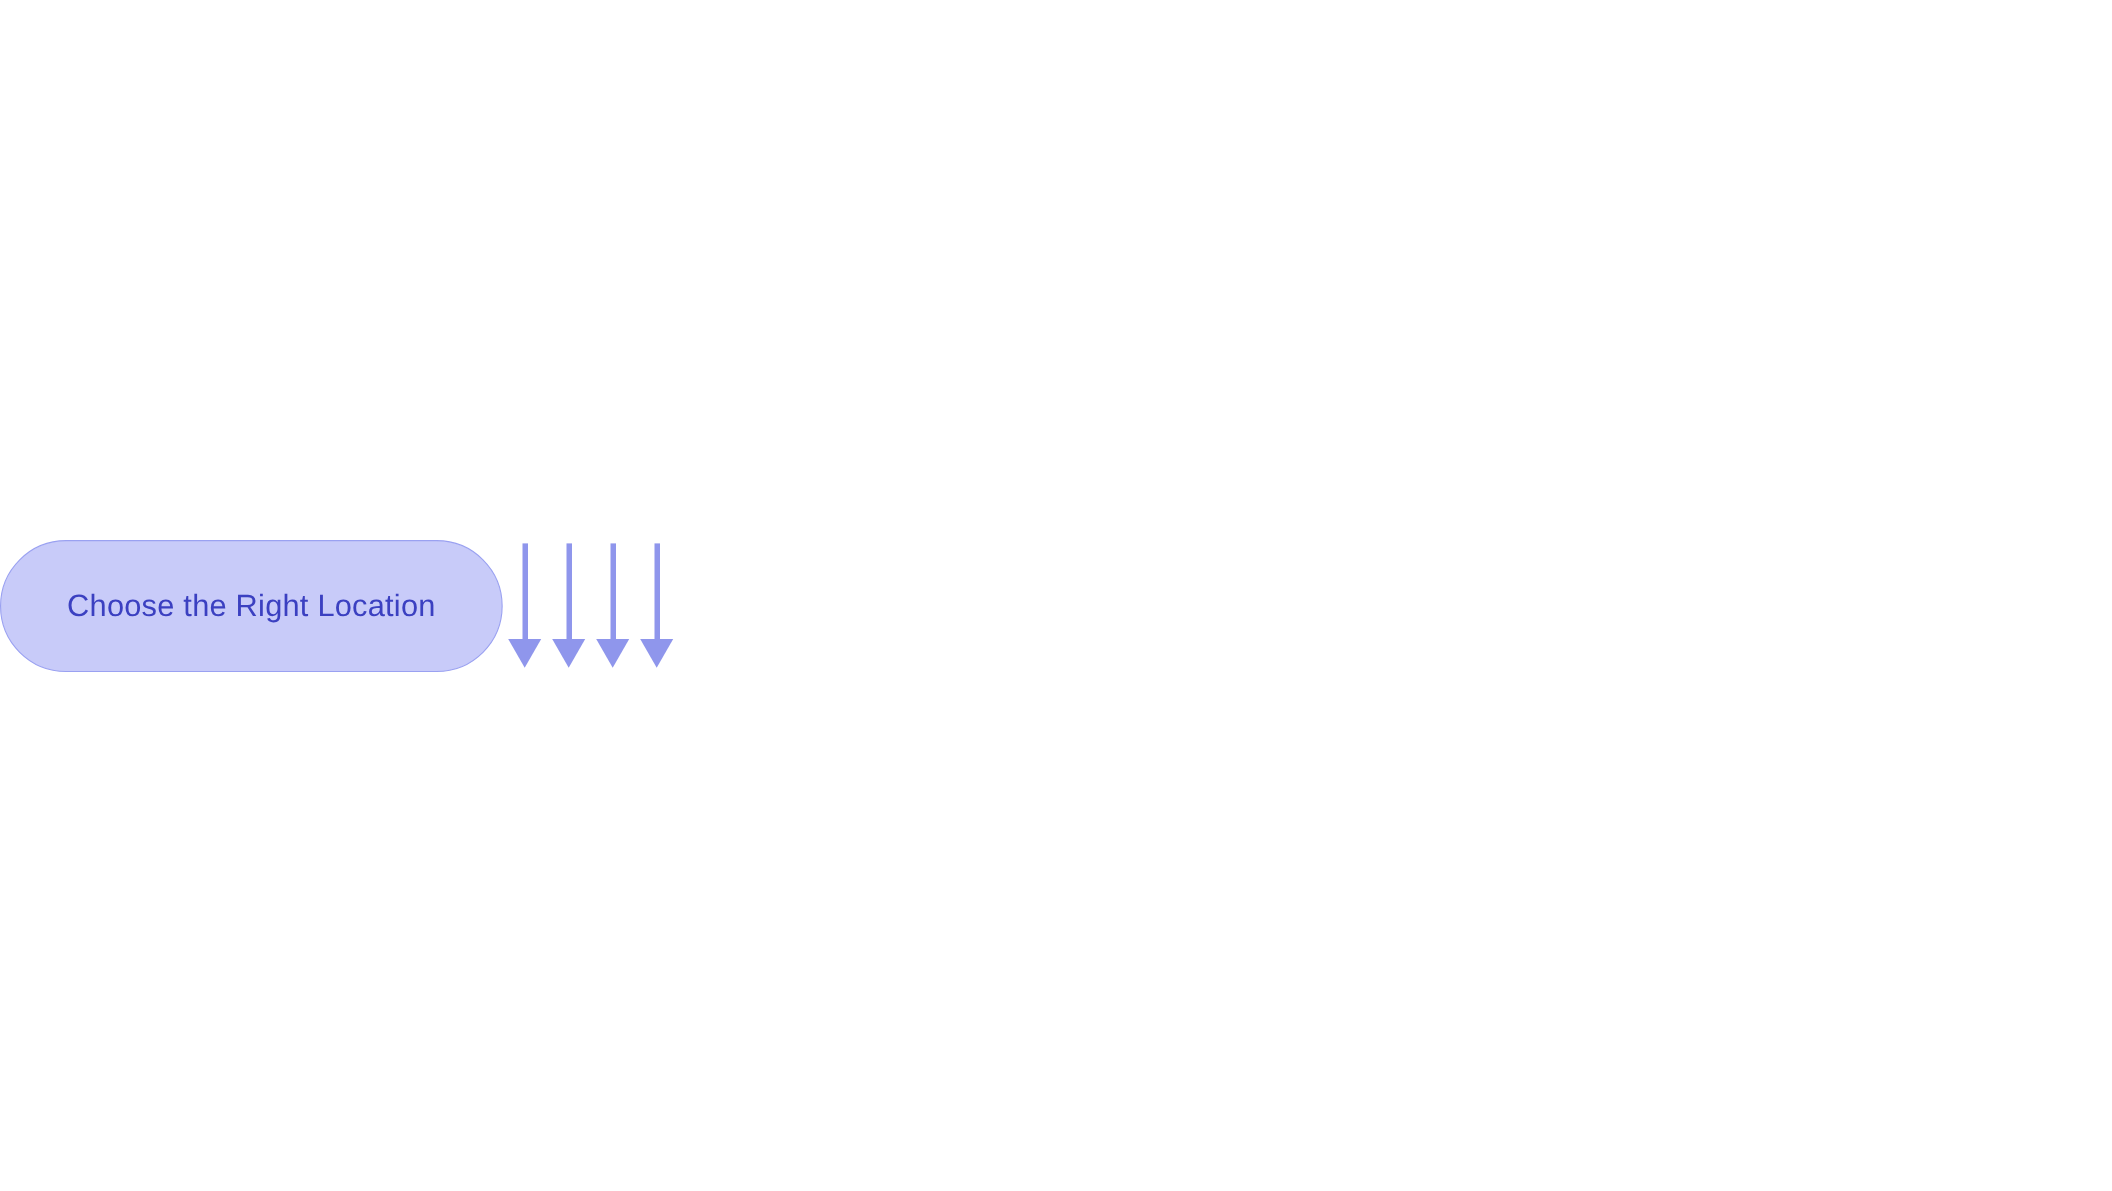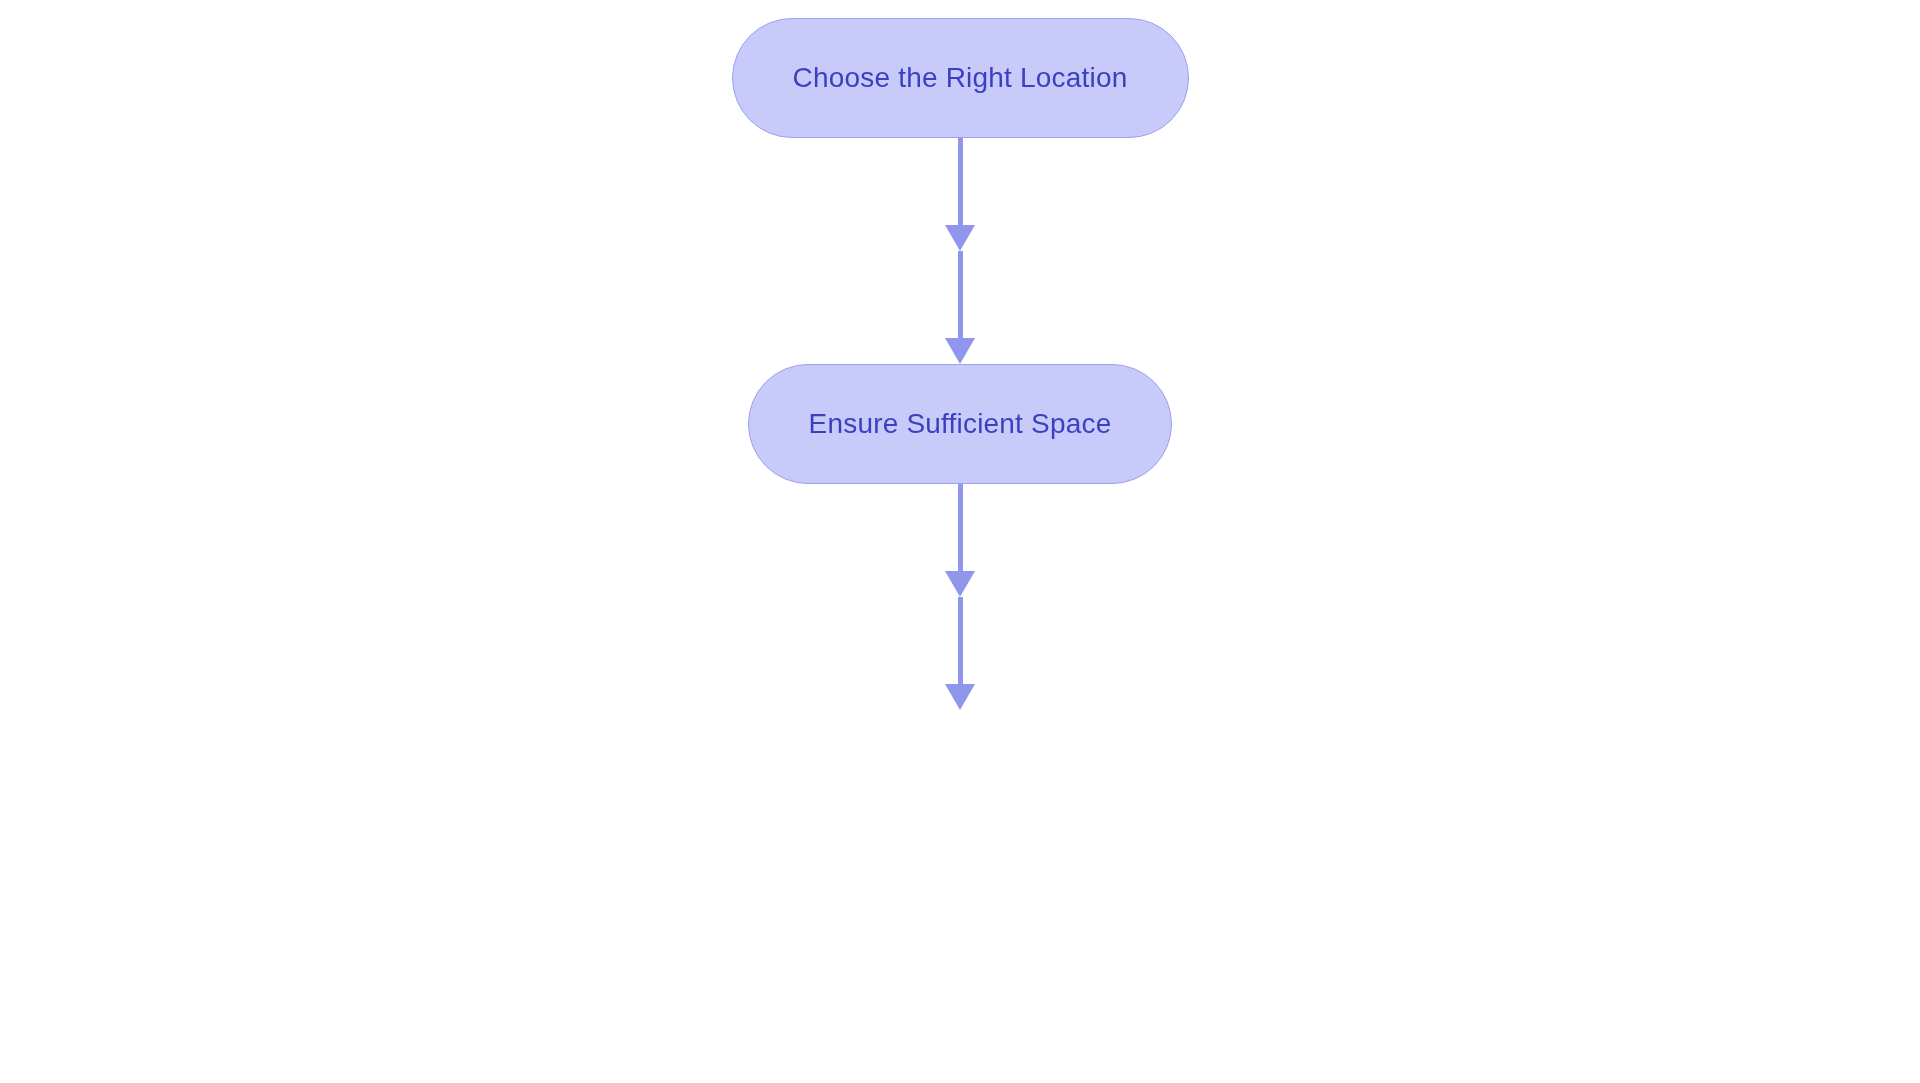--- a/index.html
+++ b/index.html
@@ -15,21 +15,21 @@
     height: 1083px;
     background: var(--background);
     font-family: "Liberation Sans", sans-serif;
     overflow: hidden;
   }
   .canvas {
     position: relative;
     width: 1920px;
     height: 1083px;
     display: flex;
-    flex-direction: column;
+    flex-direction: row;
     align-items: center;
     padding-top: 18px;
   }
   .flow-node {
     height: 120px;
     min-height: 120px;
     display: flex;
     align-items: center;
     justify-content: center;
     padding: 0 60px;
@@ -76,23 +76,20 @@
     <div class="shaft"></div>
     <div class="head"></div>
   </div>
 
 
   <div class="flow-arrow">
     <div class="shaft"></div>
     <div class="head"></div>
   </div>
 
-  <div class="flow-node">
-    <span>Ensure Sufficient Space</span>
-  </div>
 
   <div class="flow-arrow">
     <div class="shaft"></div>
     <div class="head"></div>
   </div>
 
 
   <div class="flow-arrow">
     <div class="shaft"></div>
     <div class="head"></div>

